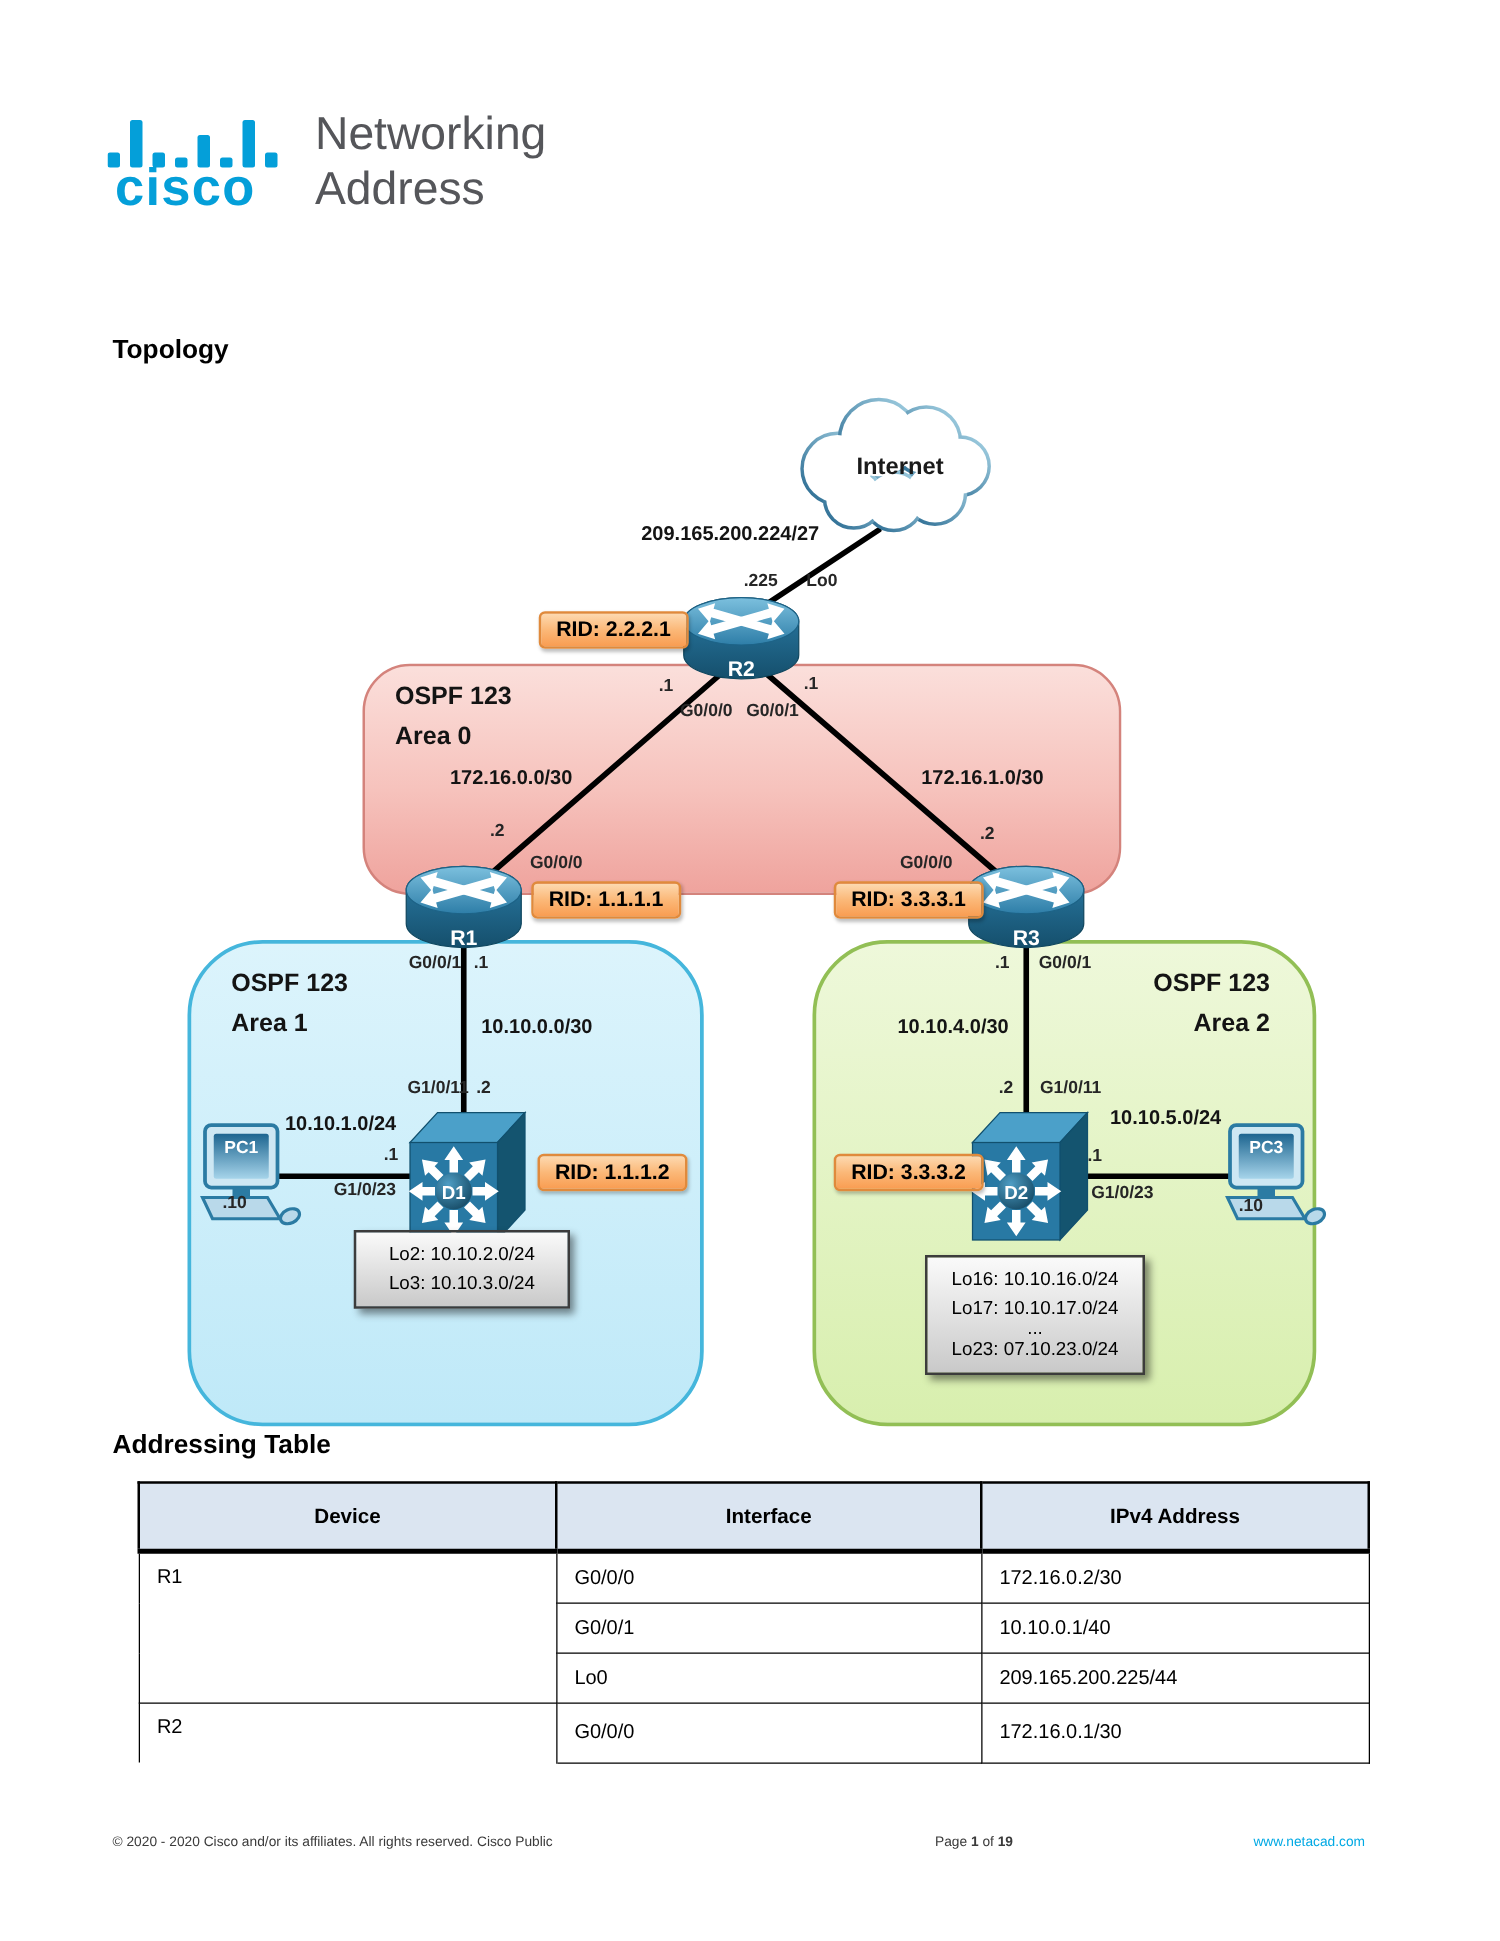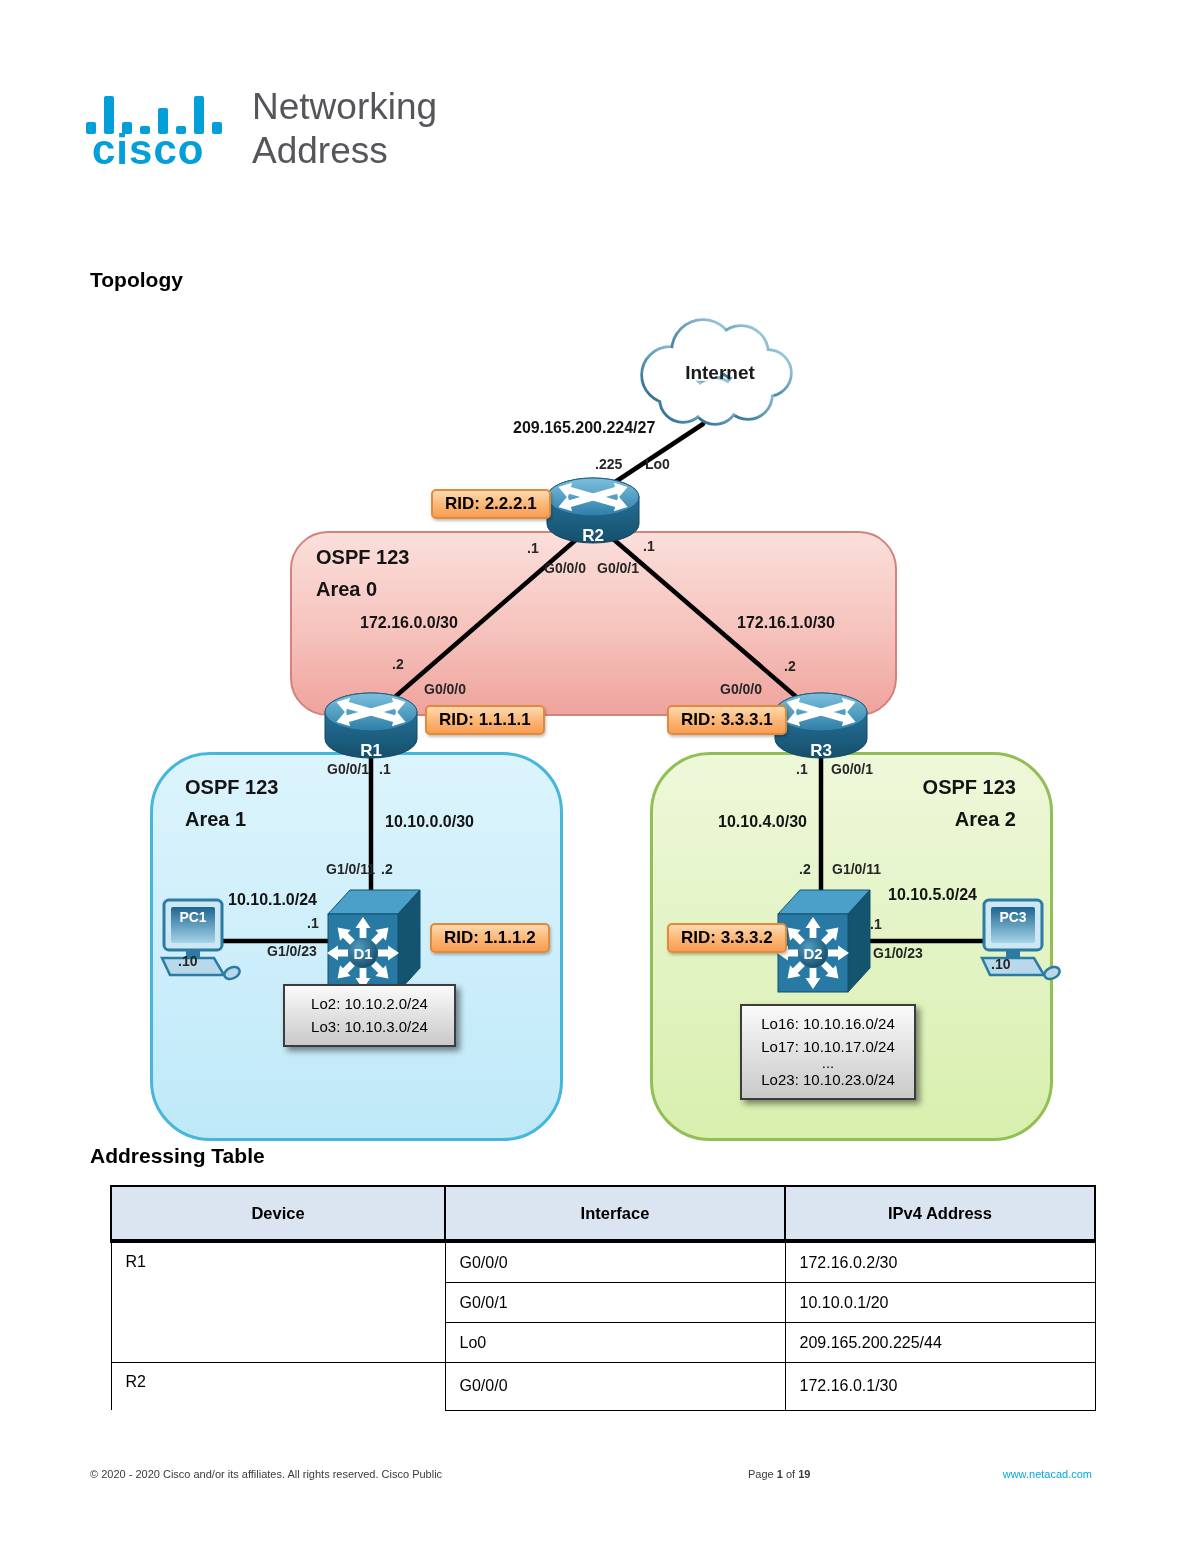--- a/index.html
+++ b/index.html
@@ -318,21 +318,21 @@
     <span class="lbl port" style="left:991px;top:956px">.10</span>
 
     <div class="lobox" style="left:283px;top:984px;width:145px">
       <div>Lo2: 10.10.2.0/24</div>
       <div>Lo3: 10.10.3.0/24</div>
     </div>
     <div class="lobox" style="left:740px;top:1004px;width:148px">
       <div>Lo16: 10.10.16.0/24</div>
       <div>Lo17: 10.10.17.0/24</div>
       <div style="line-height:0.7">...</div>
-      <div>Lo23: 10.10.23.0/24</div>
+      <div>Lo23: 07.10.23.0/24</div>
     </div>
   </div>
 
   <div id="addr-table">
     <table>
       <colgroup>
           <col style="width:334px">
           <col style="width:340px">
           <col style="width:310px">
         </colgroup>
@@ -344,21 +344,21 @@
         </tr>
       </thead>
       <tbody>
         <tr>
           <td rowspan="3" class="dev-cell">R1</td>
           <td>G0/0/0</td>
           <td>172.16.0.2/30</td>
         </tr>
         <tr>
           <td>G0/0/1</td>
-          <td>10.10.0.1/20</td>
+          <td>10.10.0.1/40</td>
         </tr>
         <tr>
           <td>Lo0</td>
           <td>209.165.200.225/44</td>
         </tr>
         <tr>
           <td class="dev-cell open-bottom">R2</td>
           <td>G0/0/0</td>
           <td>172.16.0.1/30</td>
         </tr>

